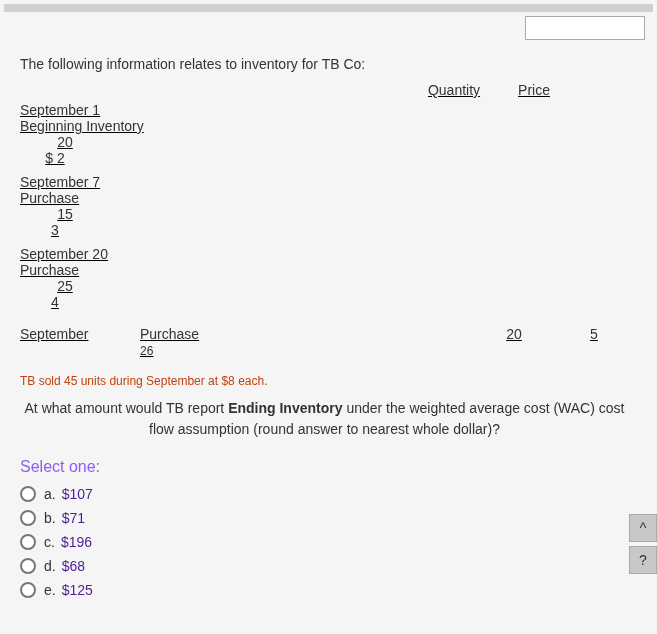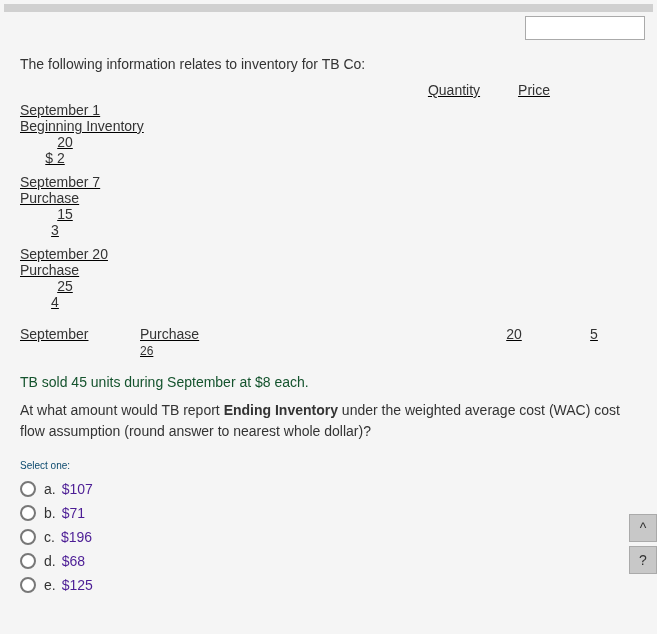--- a/index.html
+++ b/index.html
@@ -156,39 +156,40 @@
     }
 
     .sept-26-number {
       padding-left: 120px;
       font-size: 12px;
       color: #333;
       margin-top: 2px;
     }
 
     .sold-text {
-      font-size: 14px;
-      color: #14532d;
+      font-size: 12px;
+      color: #c2410c;
       margin-bottom: 10px;
     }
 
     .question-text {
       font-size: 14px;
       color: #333;
       margin-bottom: 18px;
       line-height: 1.5;
+      text-align: center;
     }
 
     .question-text strong {
       font-weight: bold;
     }
 
     .select-one-label {
-      font-size: 10px;
-      color: #0c4a6e;
+      font-size: 16px;
+      color: #8b5cf6;
       margin-bottom: 10px;
     }
 
     .options-list {
       list-style: none;
       padding: 0;
     }
 
     .option-item {
       display: flex;

